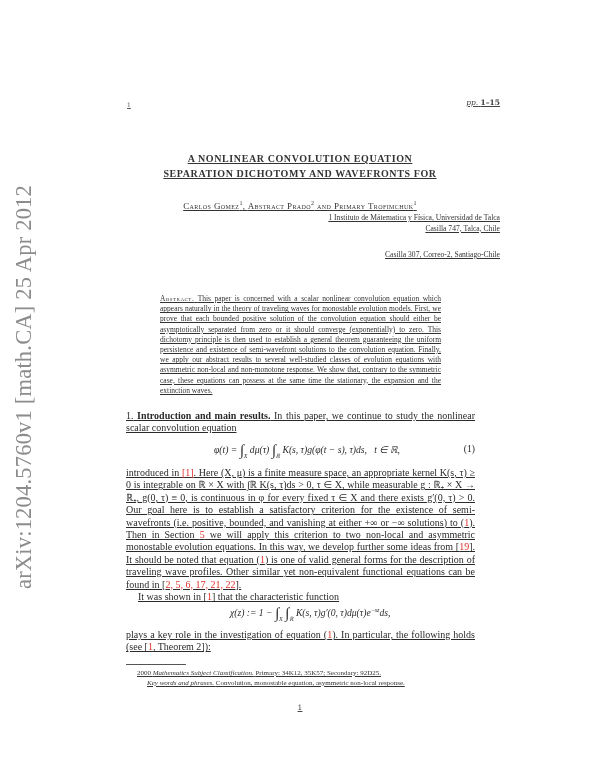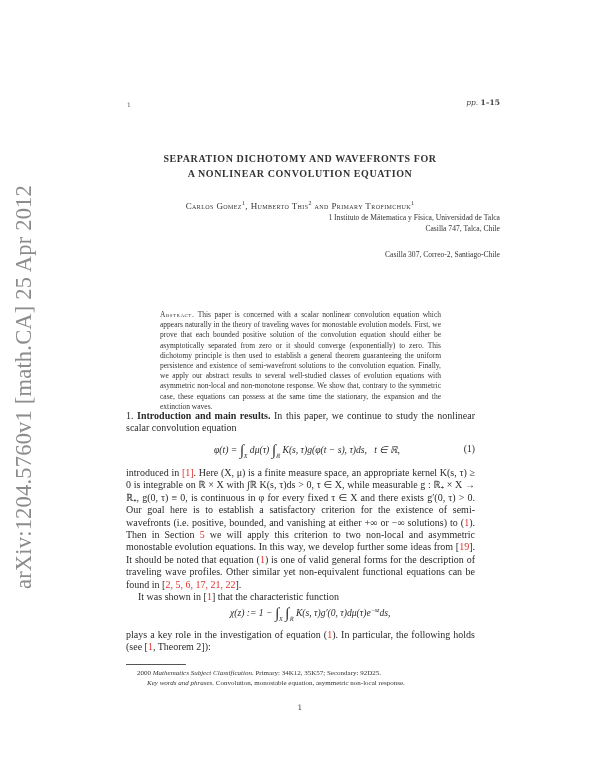--- a/index.html
+++ b/index.html
@@ -1,33 +1,33 @@
 <!DOCTYPE html>
 <html><head>
   <meta charset="utf-8">
   <style>
     html, body { margin: 0; padding: 0; background: #ffffff; }
     body { width: 600px; height: 776px; position: relative; overflow: hidden;
       font-family: "DejaVu Serif", "Liberation Serif", serif; color: #2a2a2a; }
-    .abs { position: absolute; }
+    .abs { position: absolute; text-decoration: underline; }
     .watermark { position: absolute; left: 2px; top: 162px; width: 44px; height: 450px; }
     .watermark span { position: absolute; left: 50%; top: 50%; white-space: nowrap;
       transform: translate(-50%, -50%) rotate(-90deg); font-family: "Liberation Serif", serif;
       font-size: 22.5px; color: #8c8c8c; letter-spacing: 0.2px; }
     .hdr-left { left: 127px; top: 101px; font-size: 6px; color: #555; }
     .hdr-right { left: 440px; top: 98px; width: 60px; text-align: right; font-size: 7.5px; color: #444; }
     .hdr-right b { font-weight: bold; }
     .title { left: 100px; width: 400px; top: 151px; text-align: center; font-weight: bold;
       font-size: 10px; line-height: 15px; letter-spacing: 0.6px; color: #333; font-family: "Liberation Serif", serif; }
     .authors { left: 100px; width: 400px; top: 200px; text-align: center; font-size: 9px; letter-spacing: 0.4px;
       font-variant: small-caps; color: #333; font-family: "Liberation Serif", serif; }
     .authors sup { font-size: 6px; font-variant: normal; }
     .aff { left: 100px; width: 400px; text-align: right; font-size: 7.6px; line-height: 10.5px; color: #333;
       font-family: "Liberation Serif", serif; }
-    .abstract { left: 160px; width: 281px; top: 310px; font-size: 7.5px; line-height: 10.2px; text-align: justify;
+    .abstract { left: 160px; width: 281px; top: 294px; font-size: 7.5px; line-height: 10.2px; text-align: justify;
       color: #333; font-family: "Liberation Serif", serif; }
     .abstract .lbl { font-variant: small-caps; letter-spacing: 0.5px; }
     .body { left: 126px; width: 349px; font-size: 10px; line-height: 12.4px; text-align: justify; color: #2a2a2a;
       font-family: "Liberation Serif", serif; }
     .body .sec { font-weight: bold; }
     .ref { color: #e0312a; }
     .eq { left: 126px; width: 349px; font-size: 9.6px; font-family: "Liberation Serif", serif; color: #2a2a2a; }
     .eq .math { position: absolute; font-style: italic; white-space: nowrap; }
     .eq .num { position: absolute; right: 0; }
     .int { font-size: 15px; font-style: normal; position: relative; top: 2px; }
@@ -45,26 +45,26 @@
   <span>arXiv:1204.5760v1  [math.CA]  25 Apr 2012</span>
 </div>
 
 <div class="abs hdr-left">1</div>
 <div class="abs hdr-right">
   <i>pp.</i>
   <b>1–15</b>
 </div>
 
 <div class="abs title">
+  <div>A NONLINEAR CONVOLUTION EQUATION</div>
   <div>SEPARATION DICHOTOMY AND WAVEFRONTS FOR</div>
-  <div>A NONLINEAR CONVOLUTION EQUATION</div>
 </div>
 
 <div class="abs authors">
-  <span>Carlos Gomez</span><sup>1</sup><span>, </span><span>Humberto This</span><sup>2</sup><span> and </span><span>Primary Trofimchuk</span><sup>1</sup>
+  <span>Carlos Gomez</span><sup>1</sup><span>, </span><span>Abstract Prado</span><sup>2</sup><span> and </span><span>Primary Trofimchuk</span><sup>1</sup>
 </div>
 
 <div class="abs aff" style="top:213px;">
   <div>1 Instituto de Mátematica y Física, Universidad de Talca</div>
   <div>Casilla 747, Talca, Chile</div>
 </div>
 <div class="abs aff" style="top:250px;">
   <div>Casilla 307, Correo-2, Santiago-Chile</div>
 </div>
 

